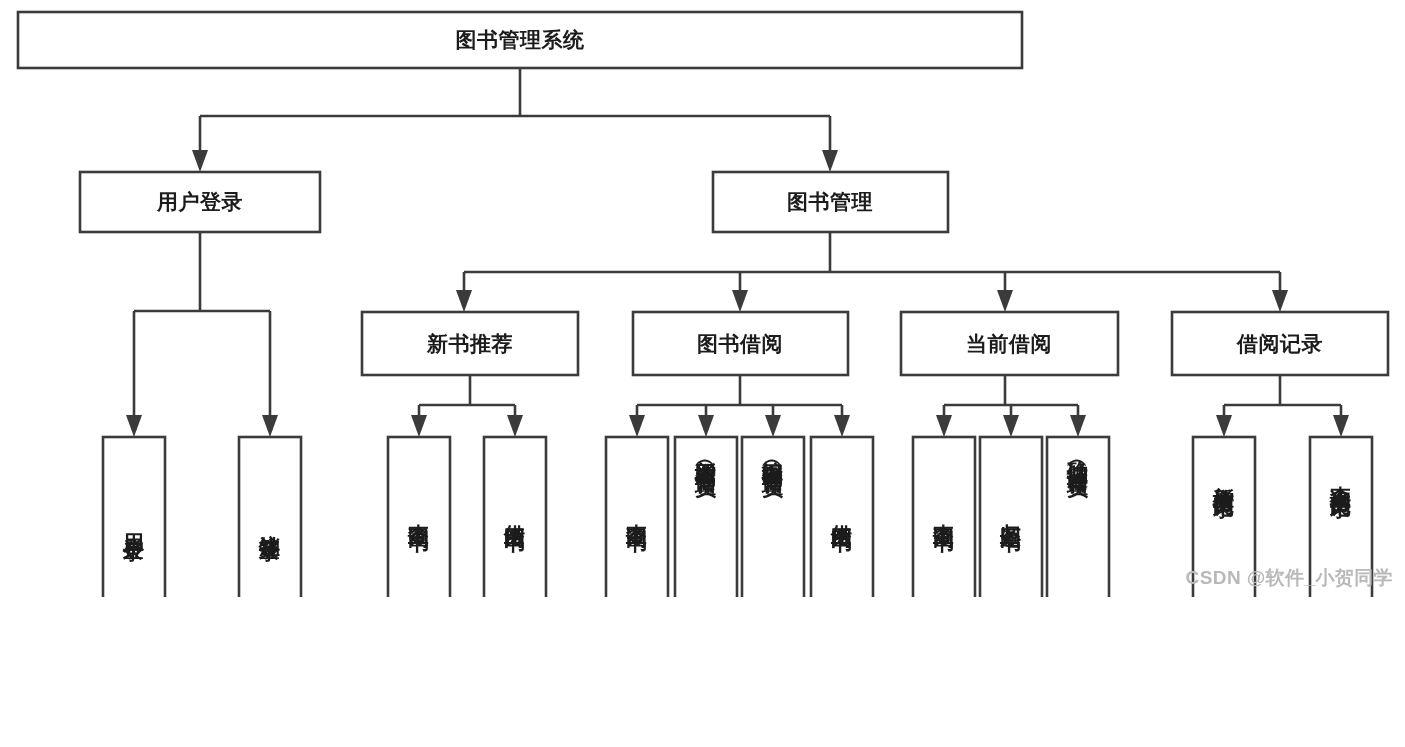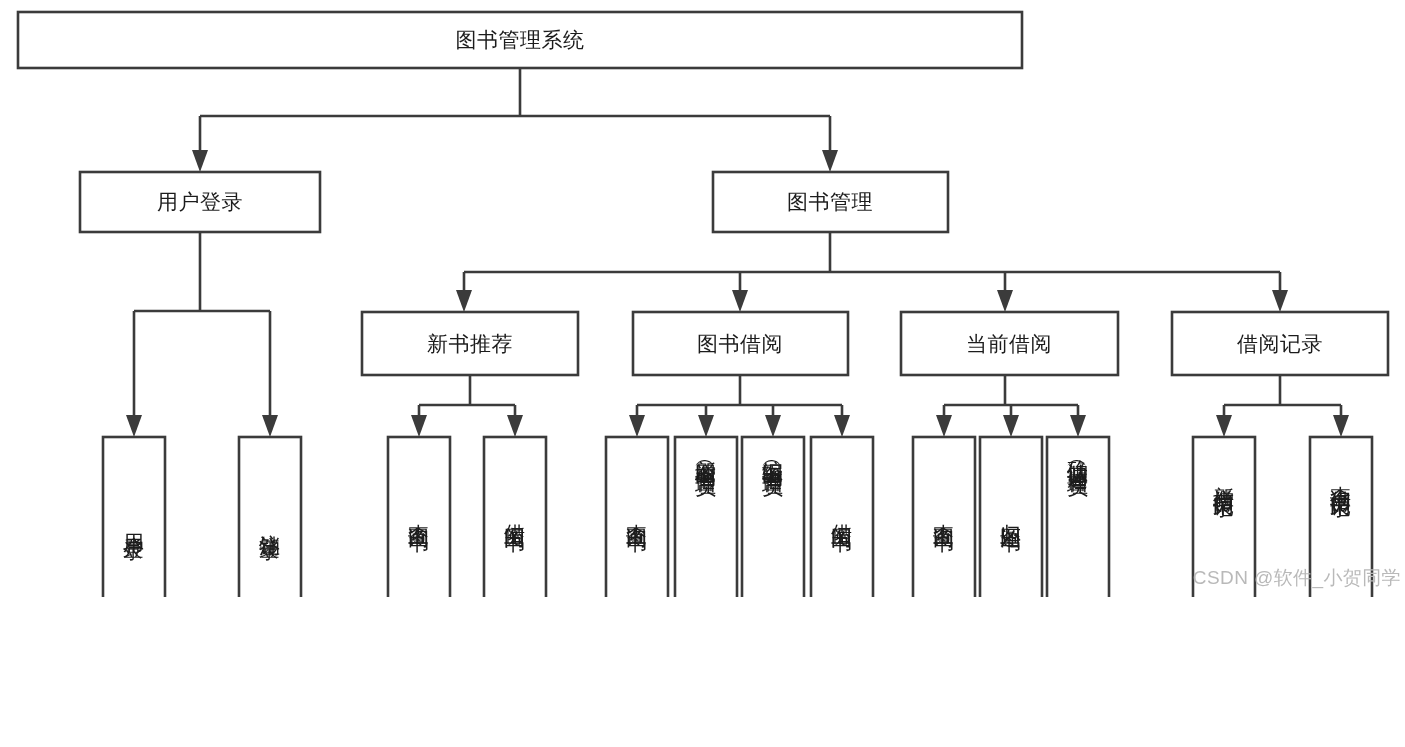--- a/index.html
+++ b/index.html
@@ -10,20 +10,21 @@
   }
   body {
     font-family: "Liberation Sans", "DejaVu Sans", sans-serif;
   }
   #diagram-root {
     position: relative;
     width: 1405px;
     height: 597px;
     background: #ffffff;
     overflow: hidden;
+    font-weight: bold;
   }
   svg.flow-canvas {
     position: absolute;
     left: 0;
     top: 0;
     width: 1405px;
     height: 747px;
     display: block;
   }
   .node-box {
@@ -61,21 +62,21 @@
     text-orientation: upright;
     font-family: "Liberation Sans", "DejaVu Sans", sans-serif;
     font-size: 21px;
     line-height: 1.0;
     color: #1c1c1c;
     letter-spacing: 2.5px;
     white-space: nowrap;
   }
   .watermark {
     position: absolute;
-    right: 4px;
+    right: 12px;
     bottom: 6px;
     font-family: "Liberation Sans", "DejaVu Sans", sans-serif;
     font-size: 19px;
     color: #b9b9b9;
     letter-spacing: 0.4px;
     white-space: nowrap;
     pointer-events: none;
   }
 </style>
 </head>

